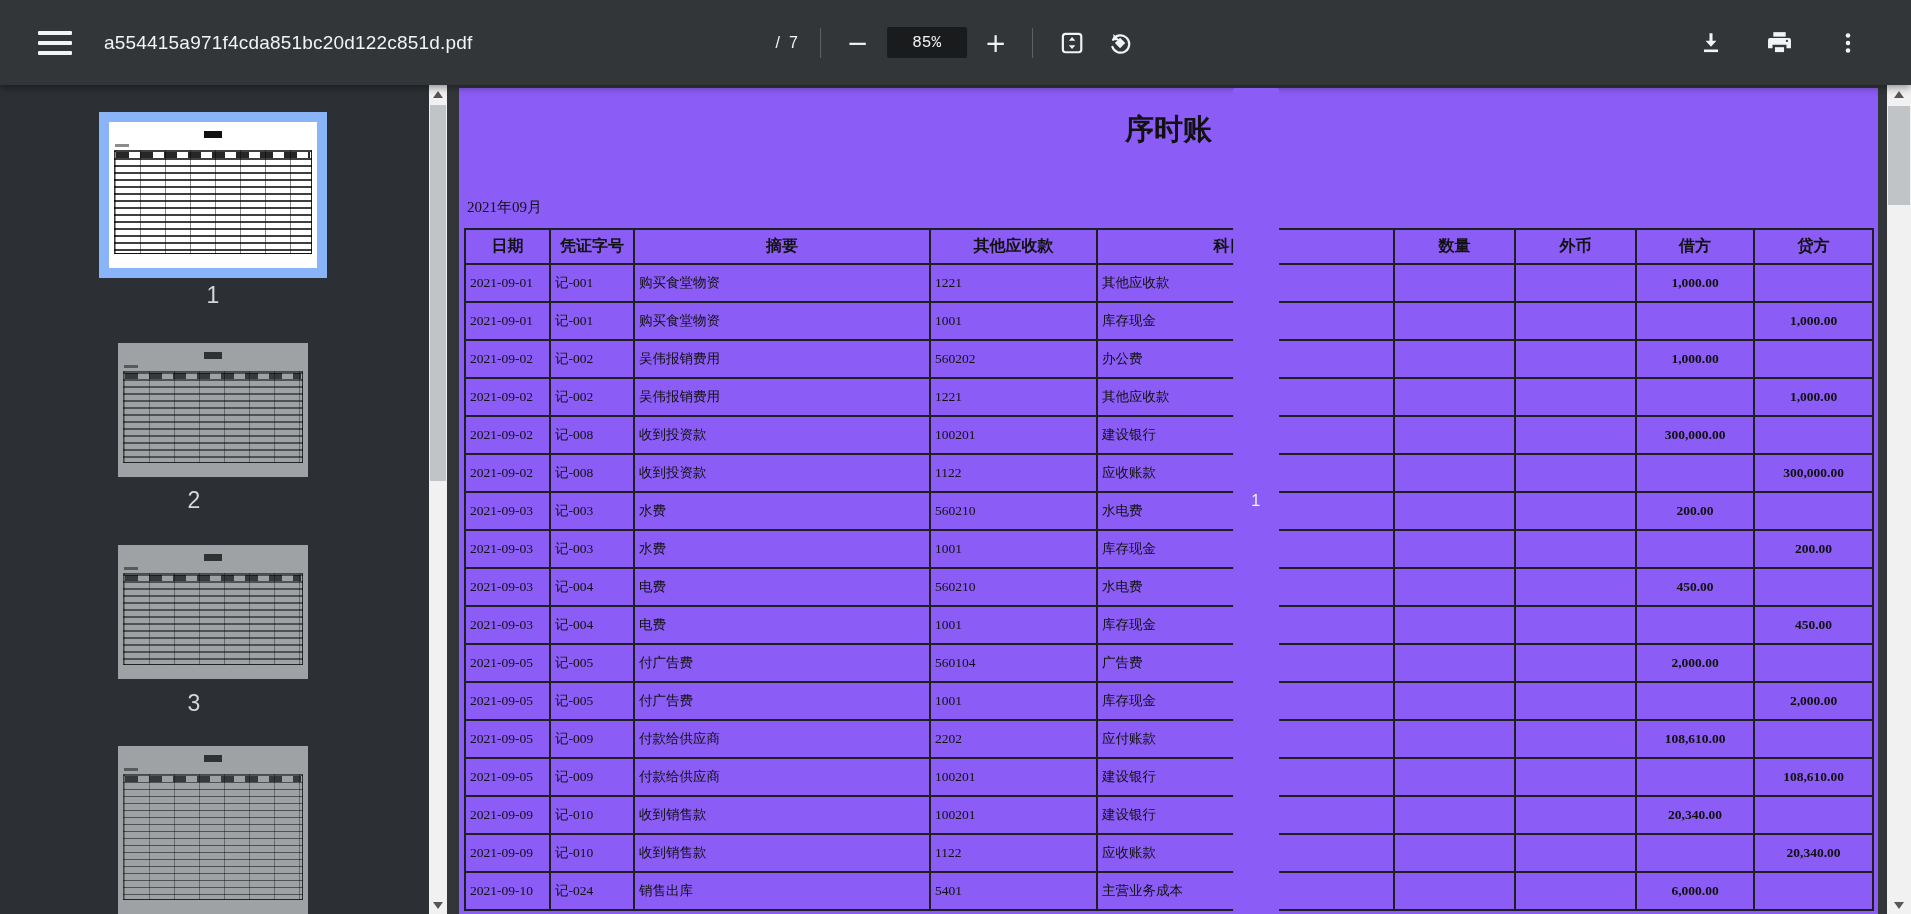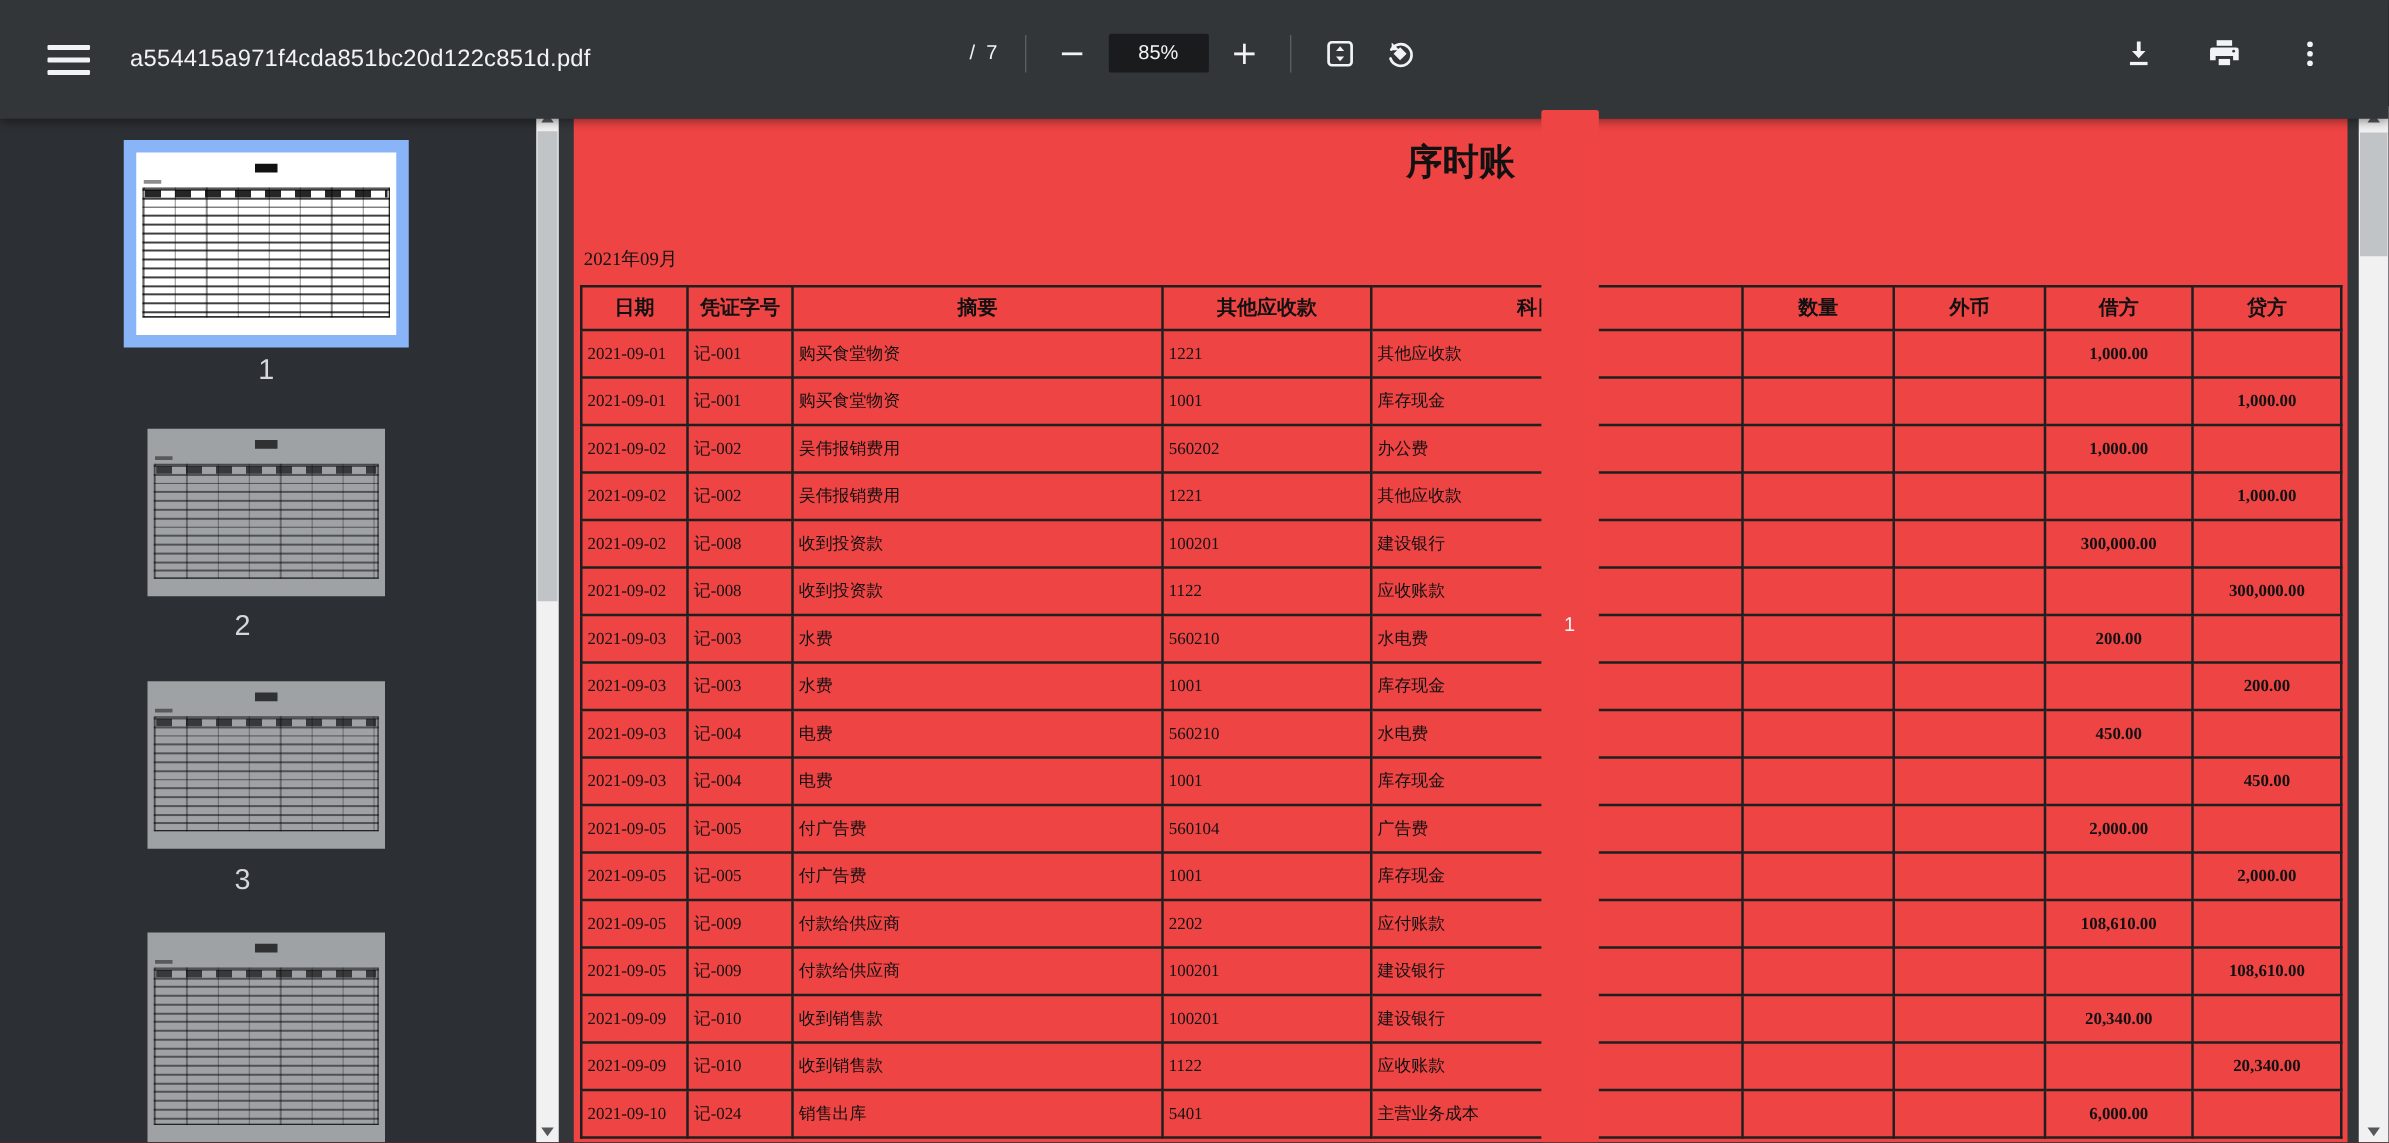--- a/index.html
+++ b/index.html
@@ -1,32 +1,32 @@
 <!DOCTYPE html>
 <html><head>
 <meta charset="utf-8">
 <style>
   html,body{margin:0;padding:0;background:#202124;}
   *{box-sizing:border-box;}
   #app{position:relative;width:1911px;height:914px;overflow:hidden;
        font-family:"Liberation Sans",sans-serif;background:#333639;}
 
   
-  .toolbar{position:absolute;left:0;top:0;width:1911px;height:95px;background:#323639;
+  .toolbar{position:absolute;left:0;top:0;width:1911px;height:85px;background:#323639;
            display:flex;align-items:center;z-index:30;box-shadow:0 2px 8px rgba(0,0,0,.45);}
   .tb-left{display:flex;align-items:center;gap:32px;padding-left:38px;min-width:640px;}
   .hamburger{width:34px;height:24px;display:flex;flex-direction:column;justify-content:space-between;cursor:pointer;}
   .hamburger span{display:block;height:4px;background:#f1f3f4;border-radius:1px;}
   .filename{color:#f1f3f4;font-size:19px;letter-spacing:.2px;white-space:nowrap;}
   .tb-center{position:absolute;left:50%;top:0;height:85px;transform:translateX(-50%);
              display:flex;align-items:center;gap:14px;}
   .chip{background:#191b1c;color:#f1f3f4;border-radius:2px;height:31px;display:flex;
         align-items:center;justify-content:center;font-size:16px;}
   .chip.page{width:46px;}
-  .chip.zoomlvl{width:80px;}
+  .chip.zoomlvl{width:80px;font-family:Liberation Mono, monospace;}
   .page-total{color:#f1f3f4;font-size:16px;margin-left:2px;white-space:nowrap;}
   .tb-divider{width:1px;height:30px;background:#5f6368;margin:0 8px;}
   .tb-btn{background:none;border:none;color:#f1f3f4;cursor:pointer;display:flex;
           align-items:center;justify-content:center;padding:4px;}
   .glyph{font-size:26px;line-height:1;color:#f1f3f4;font-family:"DejaVu Sans",sans-serif;}
   .tb-right{position:absolute;right:0;top:0;height:85px;display:flex;align-items:center;
             gap:34px;padding-right:46px;}
   .tb-right svg,.tb-center svg{display:block;}
 
   
@@ -54,21 +54,21 @@
   .thumb-label{position:absolute;width:228px;text-align:center;color:#d5d7da;font-size:23px;}
 
   
   .scrollbar{position:absolute;background:#f1f1f1;z-index:25;}
   .sb-arrow{position:absolute;left:0;width:100%;height:18px;display:flex;align-items:center;justify-content:center;cursor:pointer;}
   .tri-up{width:0;height:0;border-left:5px solid transparent;border-right:5px solid transparent;border-bottom:7px solid #55585b;}
   .tri-down{width:0;height:0;border-left:5px solid transparent;border-right:5px solid transparent;border-top:7px solid #55585b;}
   .sb-thumb{position:absolute;left:1px;right:1px;background:#c1c4c6;cursor:pointer;}
 
   
-  .page{position:absolute;left:459px;top:88px;width:1419px;height:826px;background:#ef4444;z-index:10;}
+  .page{position:absolute;left:459px;top:88px;width:1419px;height:826px;background:#8b5cf6;z-index:10;}
   .doc-title{position:absolute;top:22px;left:0;width:100%;text-align:center;
              font-family:"Liberation Serif",serif;font-weight:bold;font-size:29px;color:#111;}
   .doc-period{position:absolute;top:110px;left:8px;font-family:"Liberation Serif",serif;font-size:15px;color:#111;}
   table.ledger{position:absolute;left:5px;top:140px;width:1408px;border-collapse:collapse;table-layout:fixed;
                font-family:"Liberation Serif",serif;color:#111;}
   table.ledger th{border:2px solid #1f1f1f;height:35px;font-size:16px;font-weight:bold;padding:0;}
   table.ledger td{border:2px solid #1f1f1f;height:38px;font-size:13.5px;padding:0 4px;overflow:hidden;white-space:nowrap;}
   td.c0,td.c1{text-align:left;}
   td.c2,td.c3,td.c4{text-align:left;padding-left:5px;border-radius:17px;}
   td.c7,td.c8{text-align:center;padding-right:6px;font-weight:bold;}

